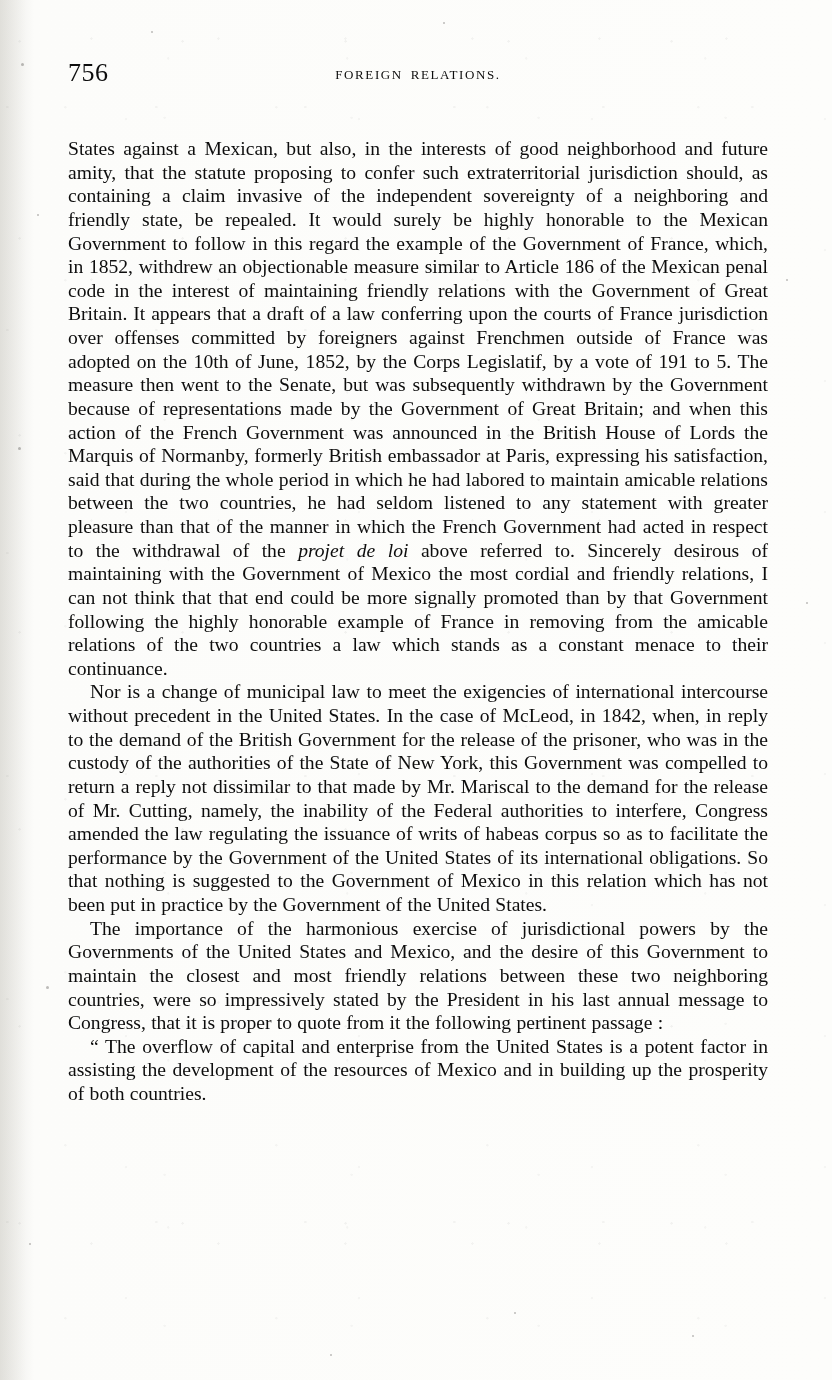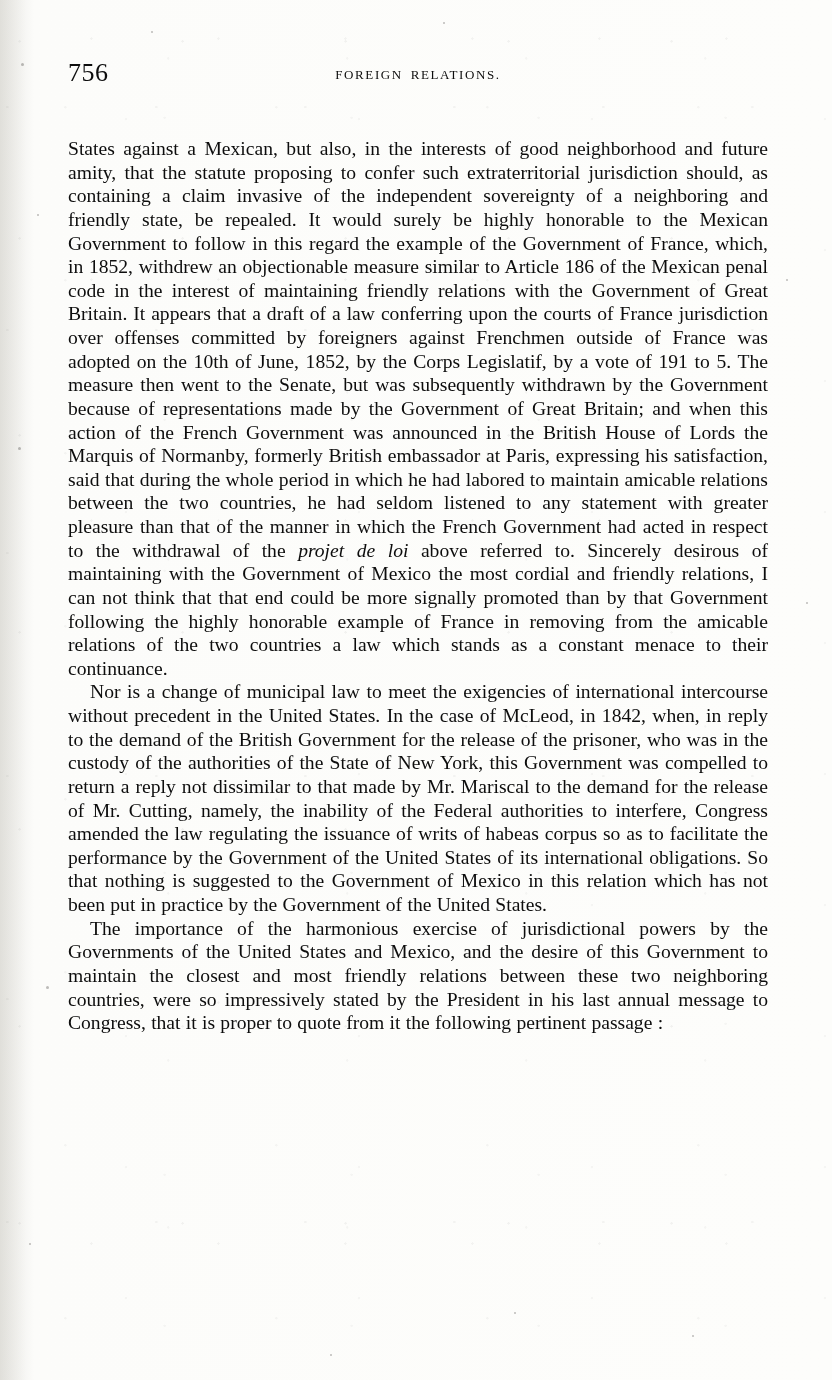--- a/index.html
+++ b/index.html
@@ -128,16 +128,17 @@
 
   <div class="column">
 
     <p class="para first"><span>States against a Mexican, but also, in the interests of good neighborhood and future amity, that the statute proposing to confer such extraterritorial jurisdiction should, as containing a claim invasive of the independent sovereignty of a neighboring and friendly state, be repealed. It would surely be highly honorable to the Mexican Government to follow in this regard the example of the Government of France, which, in 1852, withdrew an objectionable measure similar to Article 186 of the Mexican penal code in the interest of maintaining friendly relations with the Government of Great Britain. It appears that a draft of a law conferring upon the courts of France jurisdiction over offenses committed by foreigners against Frenchmen outside of France was adopted on the 10th of June, 1852, by the Corps Legislatif, by a vote of 191 to 5. The measure then went to the Senate, but was subsequently withdrawn by the Government because of representations made by the Government of Great Britain; and when this action of the French Government was announced in the British House of Lords the Marquis of Normanby, formerly British embassador at Paris, expressing his satisfaction, said that during the whole period in which he had labored to maintain amicable relations between the two countries, he had seldom listened to any statement with greater pleasure than that of the manner in which the French Government had acted in respect to the withdrawal of the </span><span class="it">projet de loi</span><span> above referred to. Sincerely desirous of maintaining with the Government of Mexico the most cordial and friendly relations, I can not think that that end could be more signally promoted than by that Government following the highly honorable example of France in removing from the amicable relations of the two countries a law which stands as a constant menace to their continuance.</span></p>
 
     <p class="para">Nor is a change of municipal law to meet the exigencies of international intercourse without precedent in the United States. In the case of McLeod, in 1842, when, in reply to the demand of the British Government for the release of the prisoner, who was in the custody of the authorities of the State of New York, this Government was compelled to return a reply not dissimilar to that made by Mr. Mariscal to the demand for the release of Mr. Cutting, namely, the inability of the Federal authorities to interfere, Congress amended the law regulating the issuance of writs of habeas corpus so as to facilitate the performance by the Government of the United States of its international obligations. So that nothing is suggested to the Government of Mexico in this relation which has not been put in practice by the Government of the United States.</p>
 
     <p class="para">The importance of the harmonious exercise of jurisdictional powers by the Governments of the United States and Mexico, and the desire of this Government to maintain the closest and most friendly relations between these two neighboring countries, were so impressively stated by the President in his last annual message to Congress, that it is proper to quote from it the following pertinent passage :</p>
 
 
+    <p class="para">“ The overflow of capital and enterprise from the United States is a potent factor in assisting the development of the resources of Mexico and in building up the prosperity of both countries.</p>
 
 
   </div>
 </div>
 
 </body></html>

